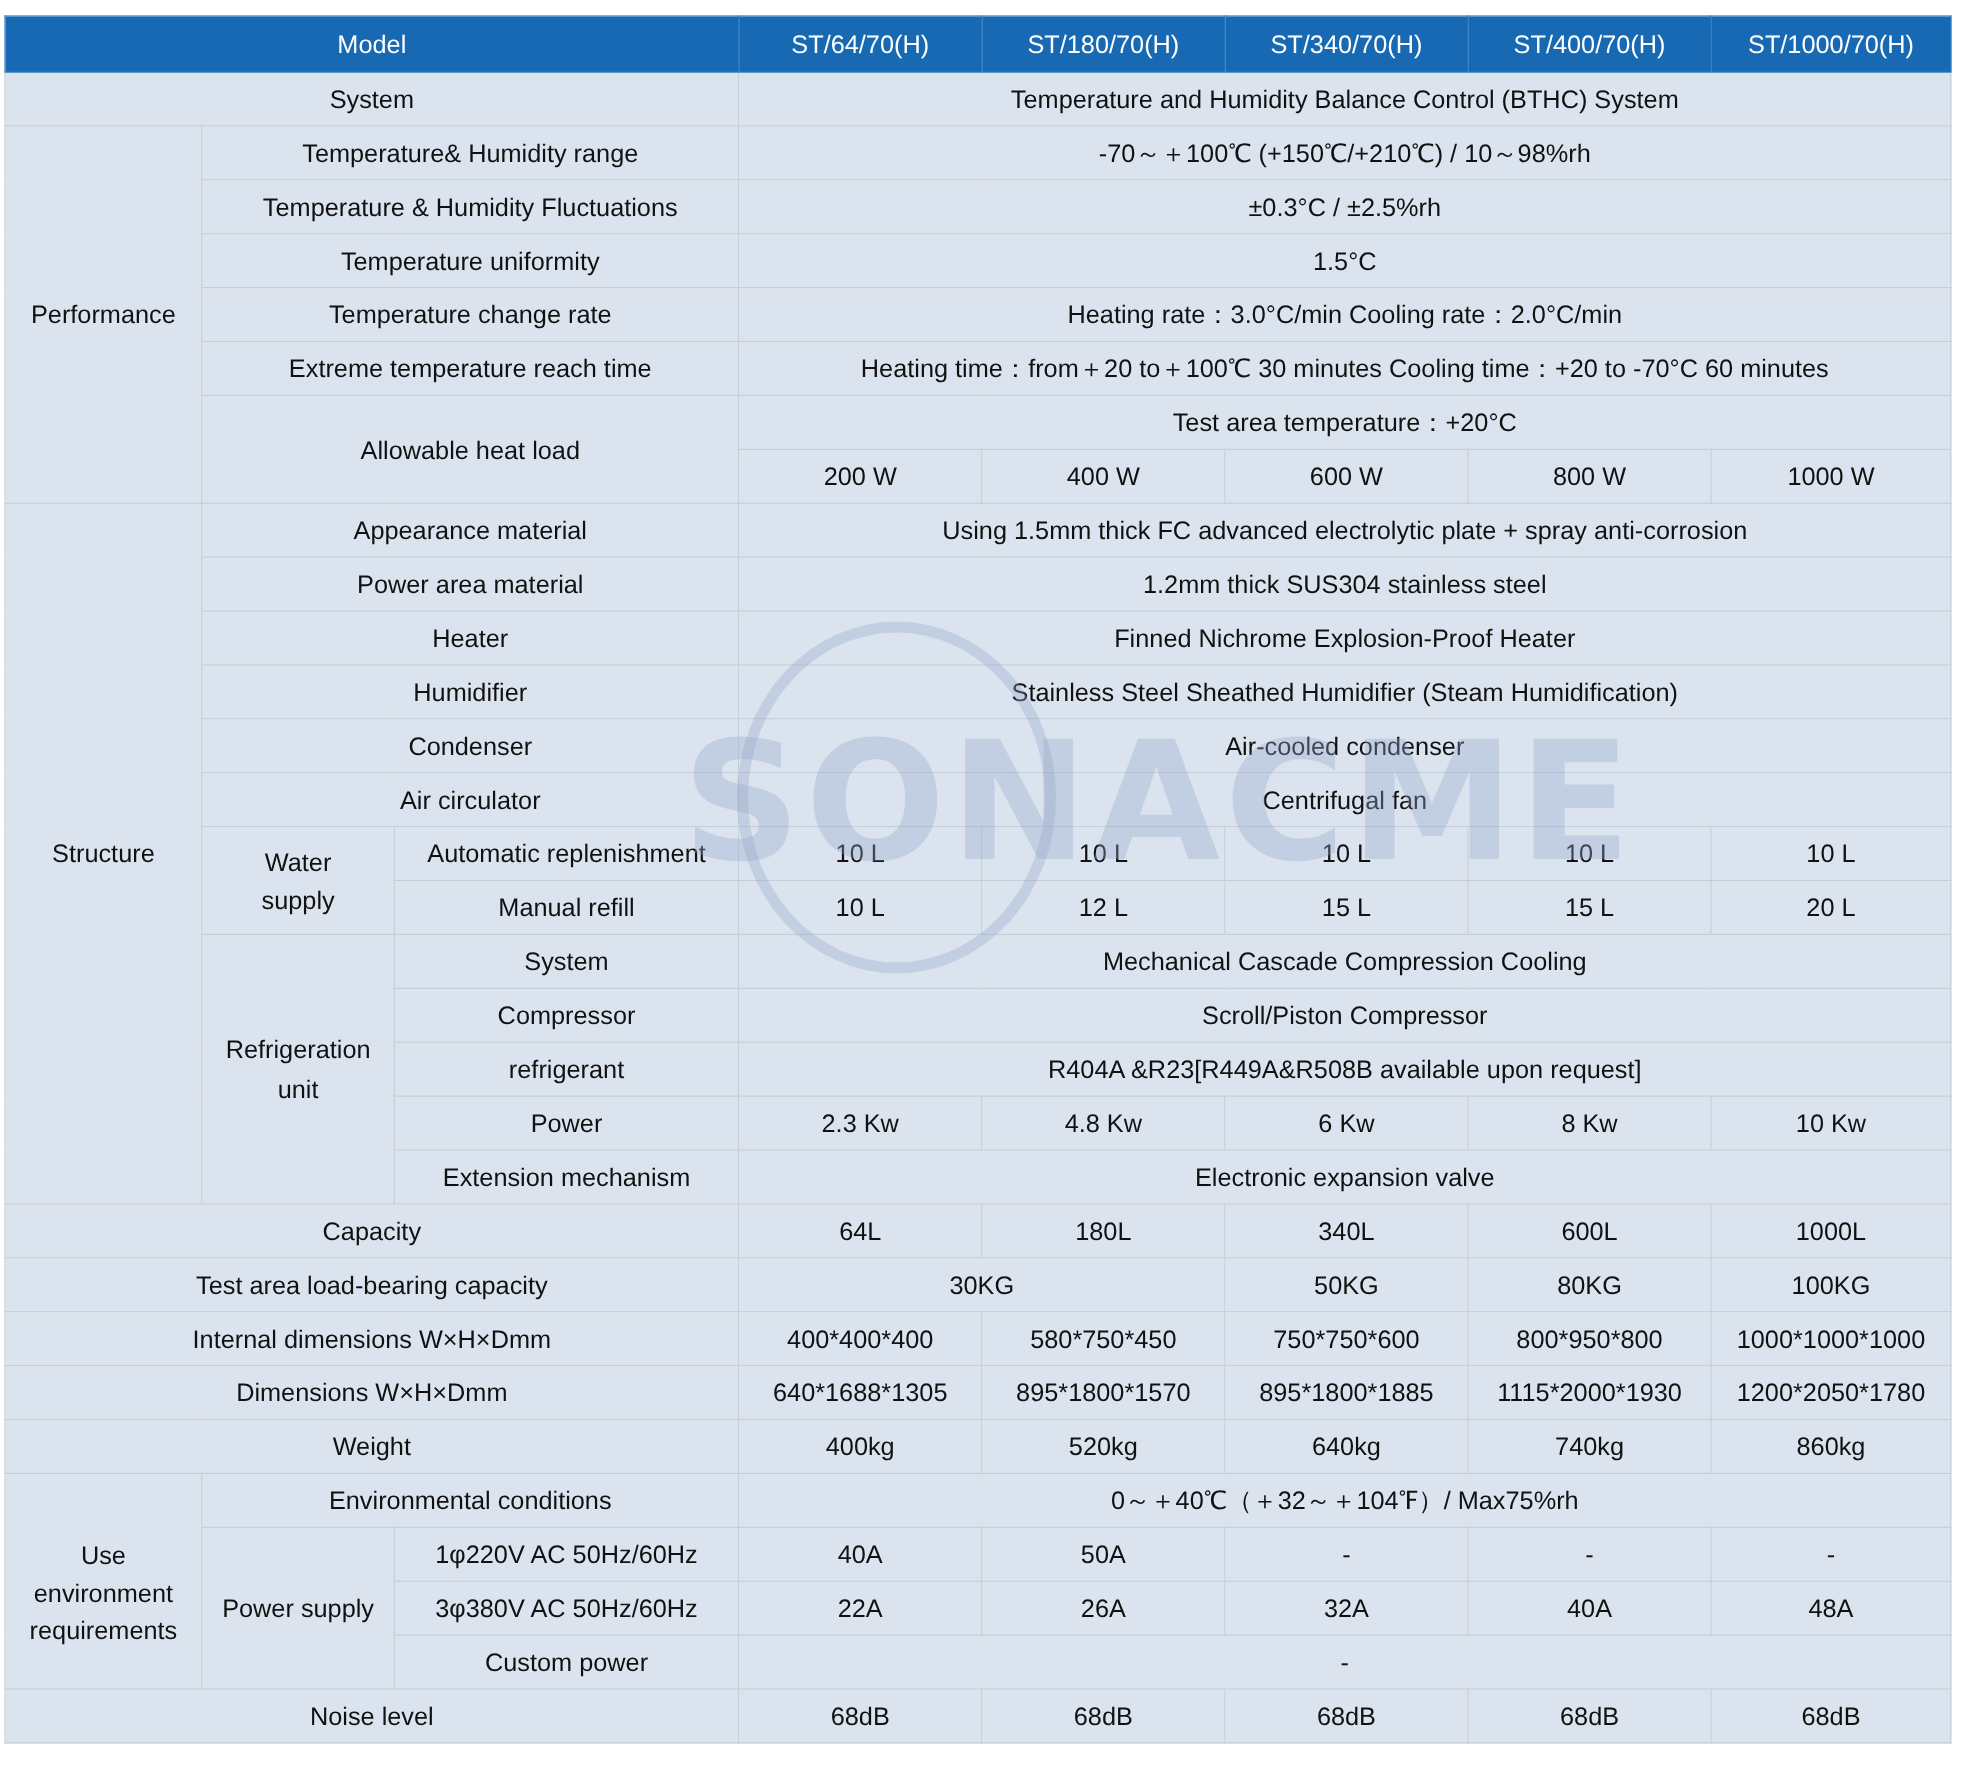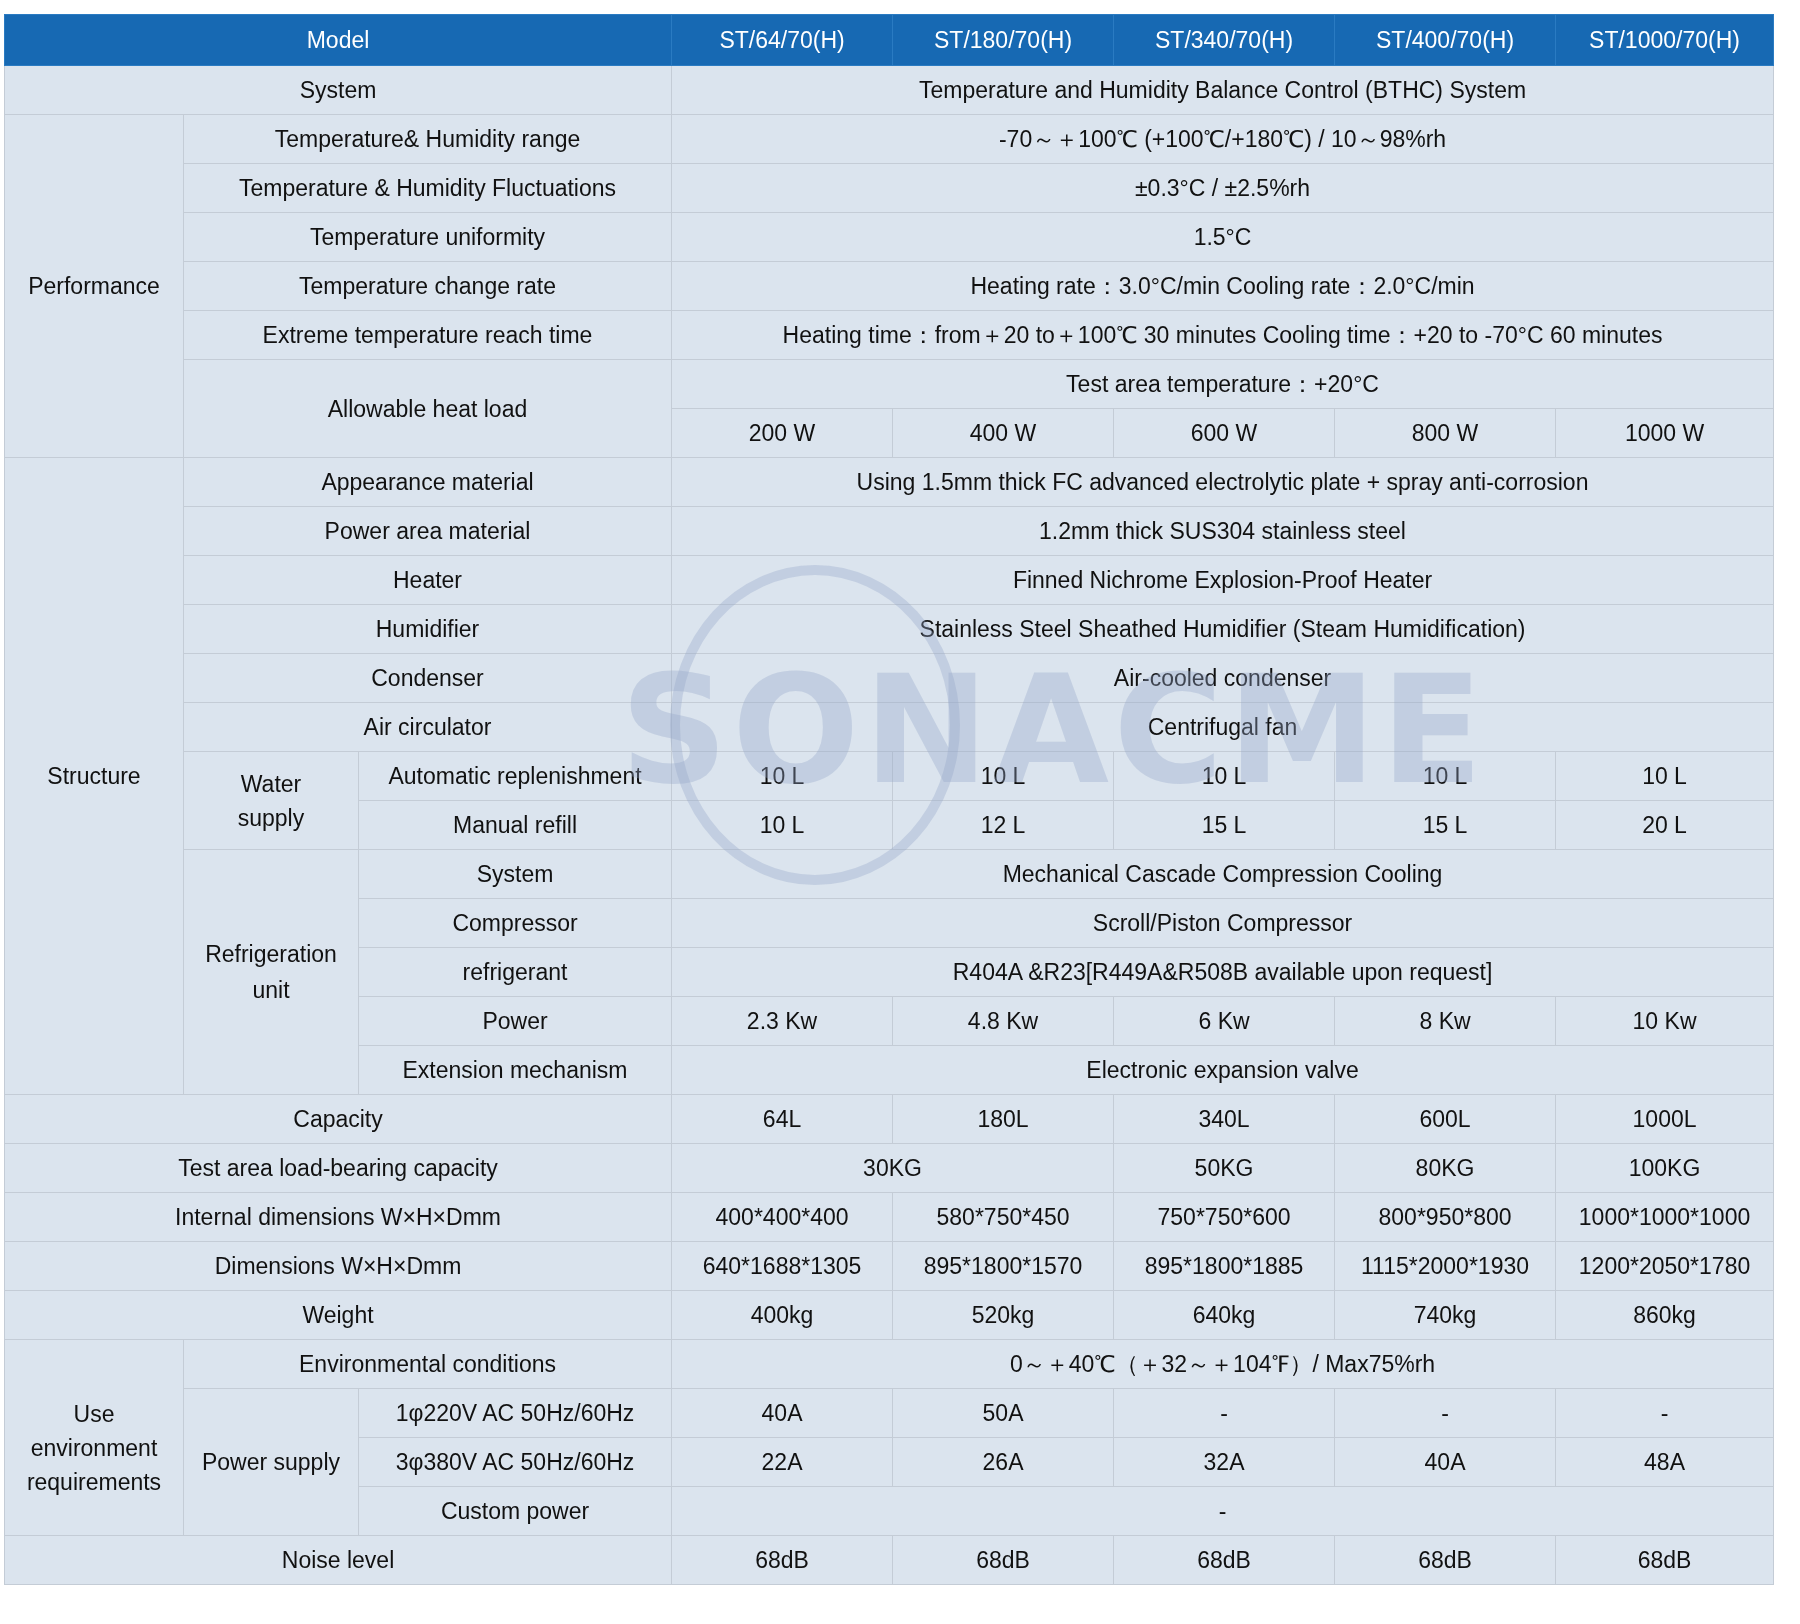--- a/index.html
+++ b/index.html
@@ -47,21 +47,21 @@
   </thead>
   <tbody>
     <tr>
       <td colspan="3">System</td>
       <td colspan="5">Temperature and Humidity Balance Control (BTHC) System</td>
     </tr>
 
     <tr>
       <td rowspan="7">Performance</td>
       <td colspan="2">Temperature&amp; Humidity range</td>
-      <td colspan="5">-70～＋100℃ (+100℃/+180℃)  / 10～98%rh</td>
+      <td colspan="5">-70～＋100℃ (+150℃/+210℃)  / 10～98%rh</td>
     </tr>
     <tr>
       <td colspan="2">Temperature &amp; Humidity Fluctuations</td>
       <td colspan="5">±0.3°C / ±2.5%rh</td>
     </tr>
     <tr>
       <td colspan="2">Temperature uniformity</td>
       <td colspan="5">1.5°C</td>
     </tr>
     <tr>

